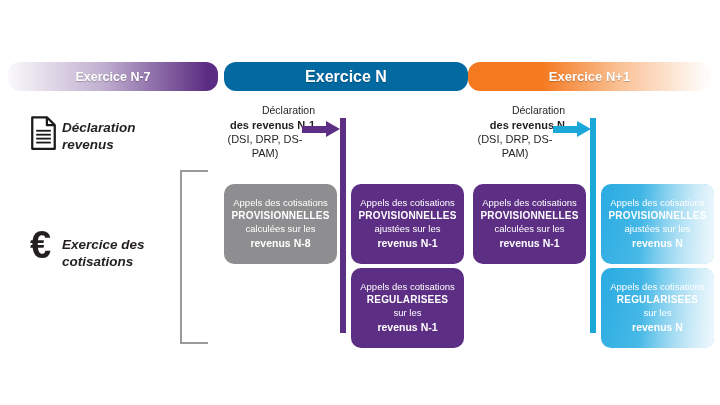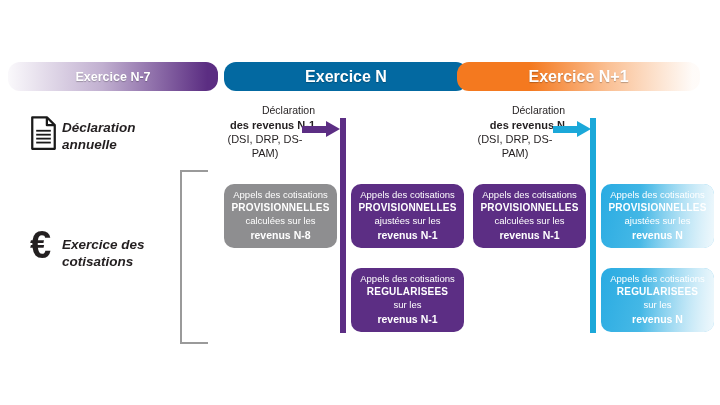--- a/index.html
+++ b/index.html
@@ -7,21 +7,21 @@
     position:relative;width:720px;height:405px;background:#fff;overflow:hidden;
     font-family:"Liberation Sans", sans-serif;color:#231f20;
   }
   
   .hdr{position:absolute;top:62px;height:29px;border-radius:12px;
        display:flex;align-items:center;justify-content:center;
        color:#fff;font-weight:bold;text-shadow:0 1px 1px rgba(0,0,0,0.25);}
   .hdr-n1{left:8px;width:210px;font-size:12.5px;
     background:linear-gradient(to right, rgba(92,46,132,0.03) 0%, rgba(92,46,132,0.38) 45%, #5b2d82 95%);}
   .hdr-n{left:224px;width:244px;font-size:16px;background:#0369a1;}
-  .hdr-np1{left:457px;width:243px;font-size:16px;
+  .hdr-np1{left:468px;width:243px;font-size:13px;
     background:linear-gradient(to right, #f4791f 0%, #f4791f 30%, rgba(246,140,60,0.55) 62%, rgba(250,205,170,0.08) 97%);}
   
   .row-label{position:absolute;left:62px;width:118px;font-weight:bold;font-style:italic;
              font-size:13.5px;line-height:1.25;}
   .lbl-decl{top:120px;}
   .lbl-pay{top:237px;}
   .doc-icon{position:absolute;left:30px;top:116px;}
   .euro{position:absolute;left:30px;top:226px;font-size:38px;font-weight:bold;line-height:1;}
   
   .decl{position:absolute;top:104px;width:100px;text-align:right;line-height:1.3;}
@@ -42,21 +42,21 @@
   .arrow-cyan .shaft{background:#1ba8d9;}
   .arrow-cyan .head{border-left:14px solid #1ba8d9;}
   
   .vbar{position:absolute;top:118px;width:6px;height:215px;}
   .vbar-purple{left:340px;background:#5c2e84;}
   .vbar-cyan{left:590px;background:#1ba8d9;}
   
   .bracket{position:absolute;left:180px;top:170px;width:26px;height:170px;
            border-left:2px solid #9a9a9a;border-top:2px solid #9a9a9a;border-bottom:2px solid #9a9a9a;}
   
-  .box{position:absolute;width:113px;height:64px;border-radius:10px;color:#fff;
+  .box{position:absolute;width:113px;height:80px;border-radius:10px;color:#fff;
        display:flex;flex-direction:column;align-items:center;justify-content:center;
        text-align:center;line-height:1.32;overflow:hidden;}
   .box span{display:block;}
   .box .l1{font-size:9.5px;}
   .box .l2{font-size:10px;font-weight:bold;letter-spacing:0.2px;}
   .box .l3{font-size:9.5px;}
   .box .l4{font-size:10.5px;font-weight:bold;margin-top:2px;}
   .row-top{top:184px;}
   .row-bot{top:268px;}
   .bx-gray{left:224px;background:#8e8e90;}
@@ -87,21 +87,21 @@
       <path d="M2 1 h13 l7 7 v21 h-20 z" fill="#fff" stroke="#1a1a1a" stroke-width="2" stroke-linejoin="round"></path>
       <path d="M15 1 v7 h7" fill="none" stroke="#1a1a1a" stroke-width="2" stroke-linejoin="round"></path>
       <g stroke="#1a1a1a" stroke-width="1.6">
         <line x1="5.5" y1="13" x2="18.5" y2="13"></line>
         <line x1="5.5" y1="16.5" x2="18.5" y2="16.5"></line>
         <line x1="5.5" y1="20" x2="18.5" y2="20"></line>
         <line x1="5.5" y1="23.5" x2="18.5" y2="23.5"></line>
       </g>
     </svg>
   </div>
-  <div class="row-label lbl-decl">Déclaration annuelle</div>
+  <div class="row-label lbl-decl">Déclaration revenus</div>
 
   <div class="euro">€</div>
   <div class="row-label lbl-pay">Exercice des cotisations</div>
 
   <div class="bracket"></div>
 
   <div class="decl decl-n1">
     <span class="d1">Déclaration</span>
     <span class="d2">des revenus N-1</span>
     <span class="d3">(DSI, DRP, DS-PAM)</span>

